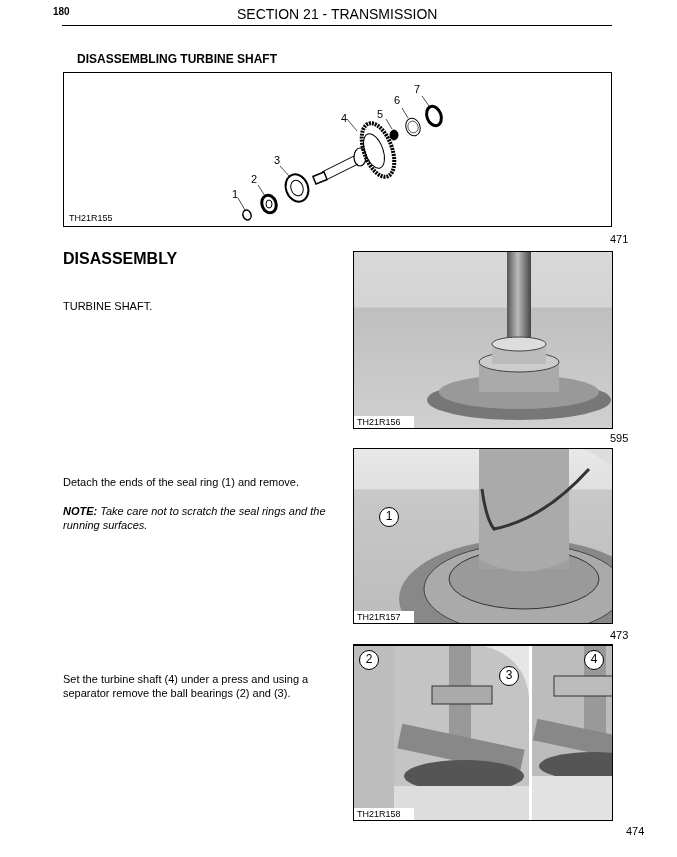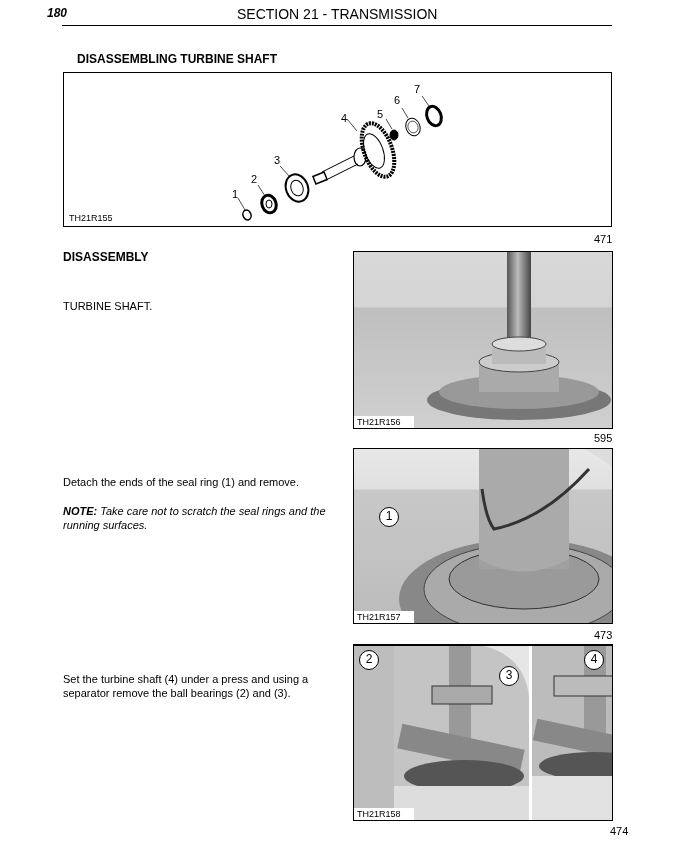--- a/index.html
+++ b/index.html
@@ -1,29 +1,29 @@
 <!DOCTYPE html>
 <html><head>
 <meta charset="utf-8">
 <style>
   * { box-sizing: border-box; margin: 0; padding: 0; }
   html, body { width: 677px; height: 857px; background: #ffffff; overflow: hidden; }
   body { position: relative; font-family: "Liberation Sans", sans-serif; color: #000; }
 
-  .header-page-num { position: absolute; left: 47px; top: 6px; font-size: 12px; font-weight: bold; font-style: italic; }
+  .header-page-num { position: absolute; left: 53px; top: 6px; font-size: 10px; font-weight: bold; }
   .header-section { position: absolute; left: 237px; top: 6px; font-size: 14px; }
   .header-rule { position: absolute; left: 62px; top: 25px; width: 550px; height: 1px; background: #000; }
 
   .section-title { position: absolute; left: 63px; top: 52px; font-size: 12px; font-weight: bold; padding-left: 14px; }
 
   .diagram-box { position: absolute; left: 63px; top: 72px; width: 549px; height: 155px; border: 1px solid #000; background: #fff; }
   .fig-code { position: absolute; font-size: 9px; }
-  .fig-num { position: absolute; font-size: 11px; }
+  .fig-num { position: absolute; font-size: 11px; margin-left: 16px; }
 
-  .subhead { position: absolute; left: 63px; top: 250px; font-size: 12px; font-weight: bold; }
+  .subhead { position: absolute; left: 63px; top: 250px; font-size: 16px; font-weight: bold; }
   .body-text { position: absolute; left: 63px; font-size: 11px; line-height: 14px; width: 280px; margin-top: 28px; }
   .note { font-style: italic; }
   .note b { font-weight: bold; }
 
   .photo { position: absolute; border: 1px solid #000; overflow: hidden; padding-left: 40px; }
   .photo .label { position: absolute; left: 0; bottom: 0; background: #fff; font-size: 9px; padding: 1px 4px 1px 3px; width: 60px; }
   .callout { position: absolute; width: 20px; height: 20px; border-radius: 50%; border: 1.5px solid #000; background: #fff; font-size: 12px; text-align: center; line-height: 17px; }
   .rule-473 { position: absolute; left: 353px; top: 644px; width: 260px; height: 1px; background: #000; }
 </style>
 </head>

